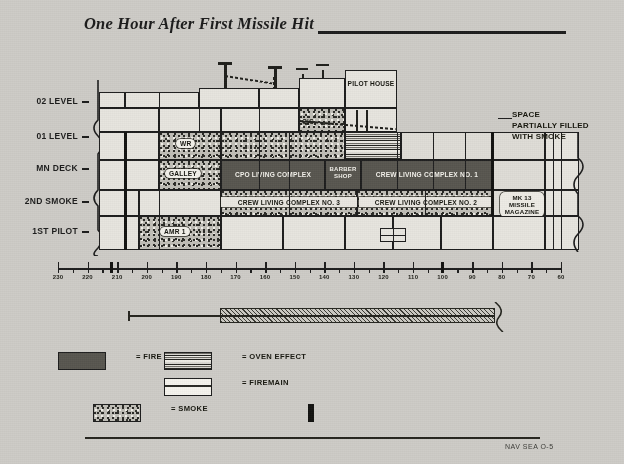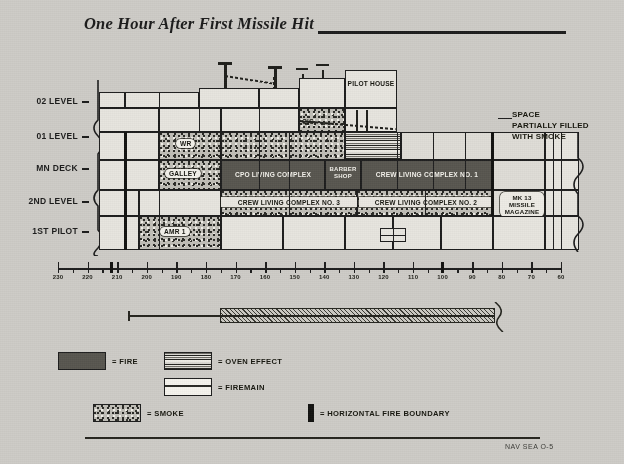--- a/index.html
+++ b/index.html
@@ -122,21 +122,21 @@
   .fm-stub{position:absolute;background:#26251f;}
   .fm-band{
     position:absolute;height:15px;border:1.2px solid #24241e;box-sizing:border-box;
     background:#cbc9c2;
     background-image:repeating-linear-gradient(45deg,#3a3a34 0 .8px, rgba(0,0,0,0) .8px 3px);
   }
   .fm-core{position:absolute;height:2px;background:#24241e;}
 
   
   #legend{position:absolute;left:0;top:348px;width:624px;height:80px;}
-  .lg{position:absolute;display:flex;align-items:center;}
+  .lg{position:absolute;display:flex;gap:24px;}
   .sw{width:48px;height:18px;border:1.3px solid #1d1d1d;box-sizing:border-box;}
   .sw.bar{width:6px;height:18px;border:none;background:#121210;}
   .lg-t{margin-left:6px;font-size:7.6px;font-weight:bold;color:#17170f;letter-spacing:.35px;white-space:nowrap;}
 </style>
 </head>
 <body>
 
 <div class="ttl">One Hour After First Missile Hit</div>
 <div class="ttl-rule"></div>
 
@@ -144,21 +144,21 @@
 
   <div class="lbl-lvl" style="left:8px;top:56px;width:70px;">02 LEVEL</div>
   <div class="tick-dash" style="left:82px;top:61px;"></div>
 
   <div class="lbl-lvl" style="left:8px;top:91px;width:70px;">01 LEVEL</div>
   <div class="tick-dash" style="left:82px;top:96px;"></div>
 
   <div class="lbl-lvl" style="left:8px;top:123px;width:70px;">MN DECK</div>
   <div class="tick-dash" style="left:82px;top:128px;"></div>
 
-  <div class="lbl-lvl" style="left:4px;top:156px;width:74px;">2ND LEVEL</div>
+  <div class="lbl-lvl" style="left:4px;top:156px;width:74px;">2ND SMOKE</div>
   <div class="tick-dash" style="left:82px;top:161px;"></div>
 
   <div class="lbl-lvl" style="left:4px;top:186px;width:74px;">1ST PILOT</div>
   <div class="tick-dash" style="left:82px;top:191px;"></div>
 
   <svg style="position:absolute;left:88px;top:40px;width:22px;height:176px;">
     <path d="M10 0 L10 40 Q2 48 10 56 Q18 64 10 74 L10 110 Q2 118 10 126 L10 150 Q18 158 10 168 Q2 176 10 176" fill="none" stroke="#1d1d1d" stroke-width="1.6"></path>
   </svg>
 
   <div class="mast" style="left:131px;top:62px;width:2.2px;height:30px;"></div>
@@ -356,20 +356,19 @@
   <div class="lg" style="left:164px;top:4px;">
     <span class="sw t-oven"></span>
     <span class="lg-t">= OVEN EFFECT</span>
   </div>
   <div class="lg" style="left:164px;top:30px;">
     <span class="sw t-fmain"></span>
     <span class="lg-t">= FIREMAIN</span>
   </div>
   <div class="lg" style="left:308px;top:56px;">
     <span class="sw bar"></span>
-    <span class="lg-t">= HORIZONTAL FIRE BOUNDARY</span>
   </div>
 </div>
 
 <div class="foot-rule"></div>
 <div class="foot-txt">NAV SEA O-5</div>
 
 <div id="grain"></div>
 
 </body></html>

